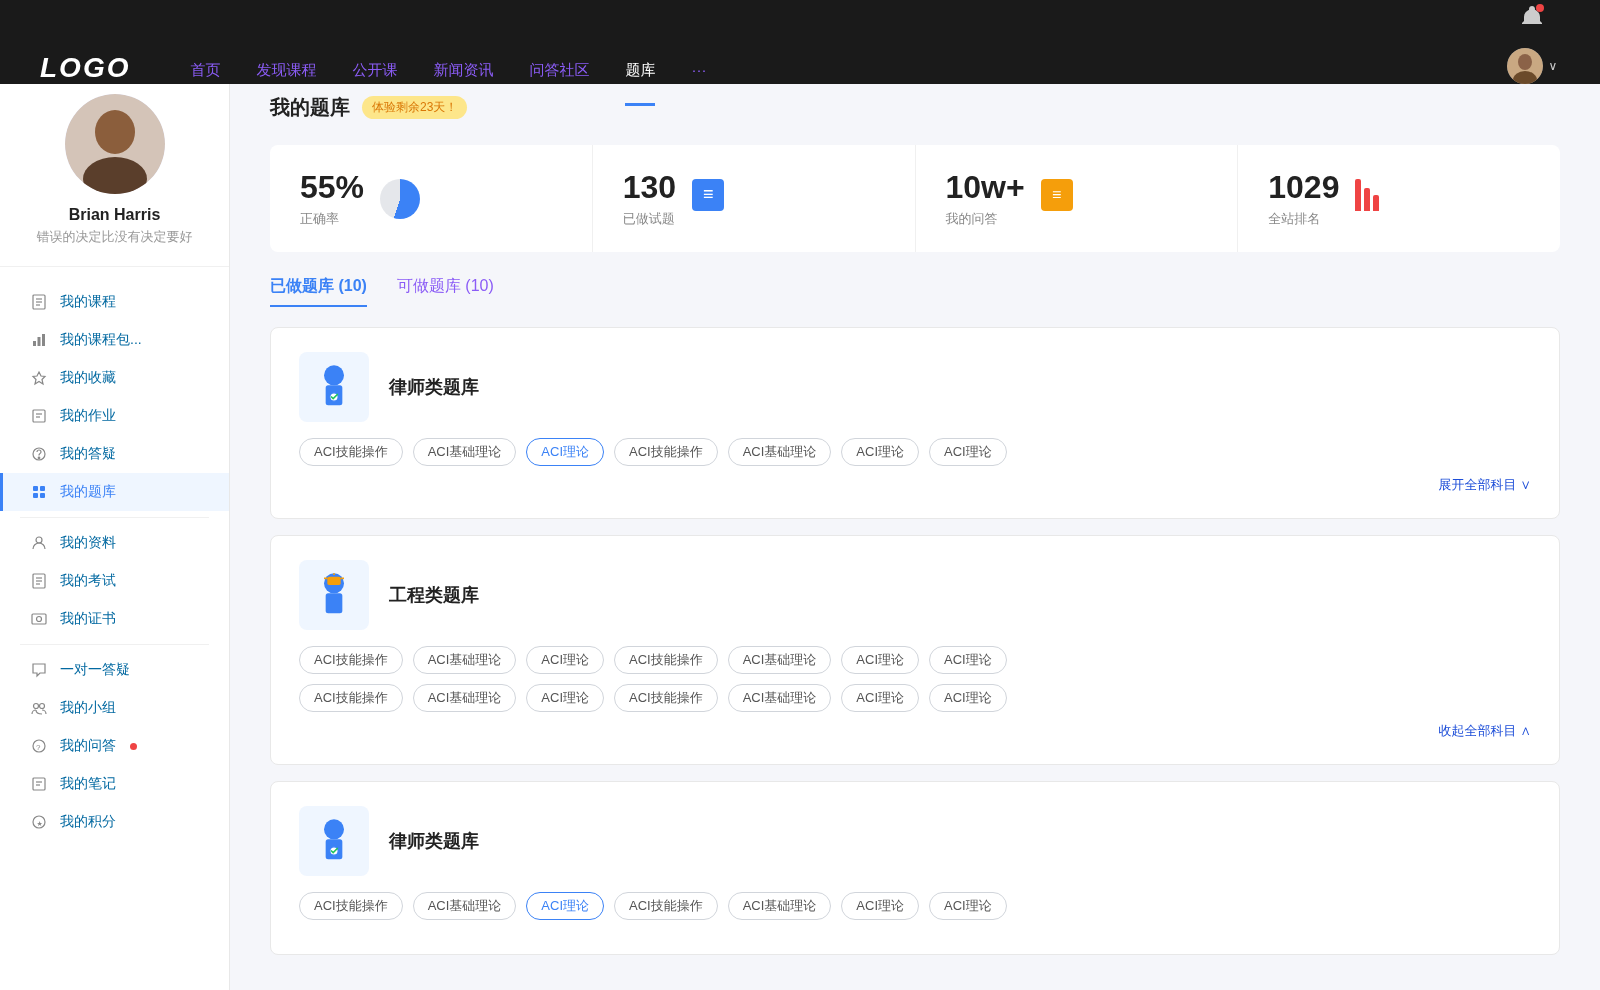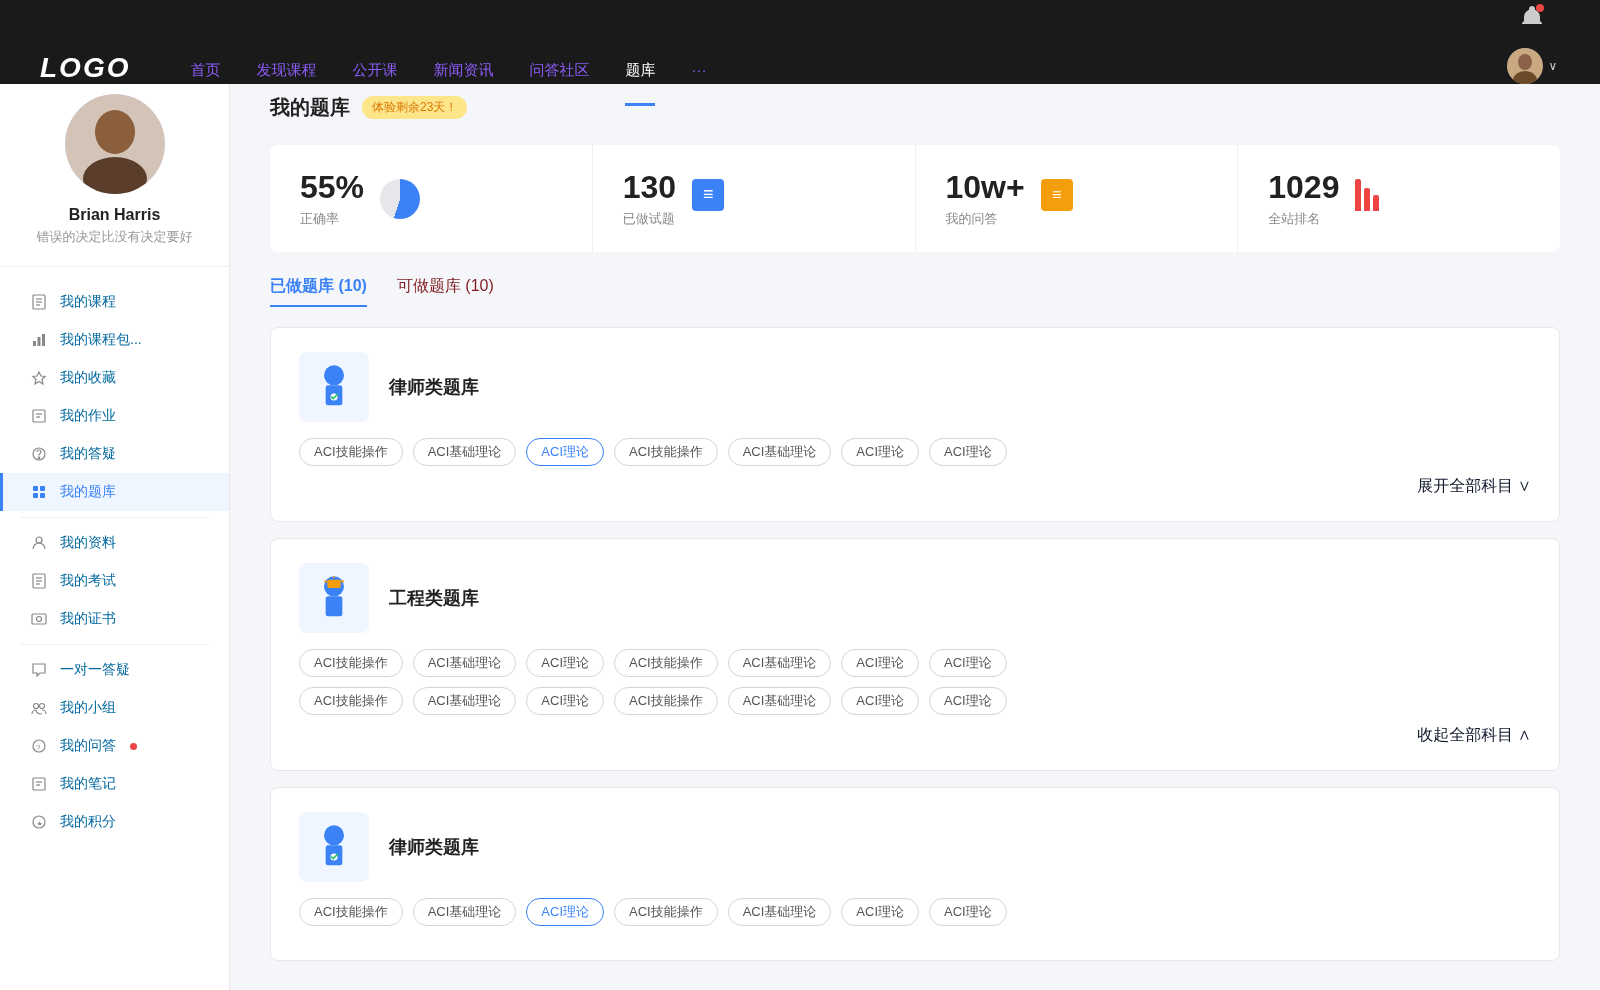--- a/index.html
+++ b/index.html
@@ -222,21 +222,21 @@
     .stat-icon { width: 40px; height: 40px; flex-shrink: 0; }
 
     
     .tabs-row {
       display: flex;
       gap: 30px;
       margin-bottom: 20px;
     }
     .tab-item {
       font-size: 16px;
-      color: #7f1d1d;
+      color: #8b5cf6;
       cursor: pointer;
       padding-bottom: 8px;
       border-bottom: 2px solid transparent;
     }
     .tab-item.active {
       color: #3b82f6;
       border-bottom-color: #3b82f6;
       font-weight: 600;
     }
 
@@ -282,22 +282,22 @@
       cursor: pointer;
       white-space: nowrap;
     }
     .tag.active-tag {
       border-color: #3b82f6;
       color: #3b82f6;
       background: white;
     }
     .expand-btn {
       text-align: right;
-      font-size: 16px;
-      color: #0f172a;
+      font-size: 13px;
+      color: #1d4ed8;
       cursor: pointer;
       margin-top: 6px;
     }
 
     
     .pie-icon {
       width: 40px; height: 40px;
       border-radius: 50%;
       background: conic-gradient(#3b82f6 0% 55%, #e5e7eb 55% 100%);
     }

